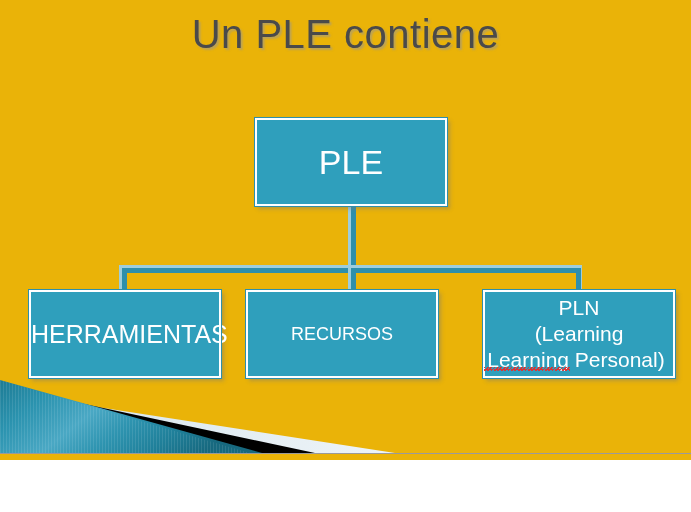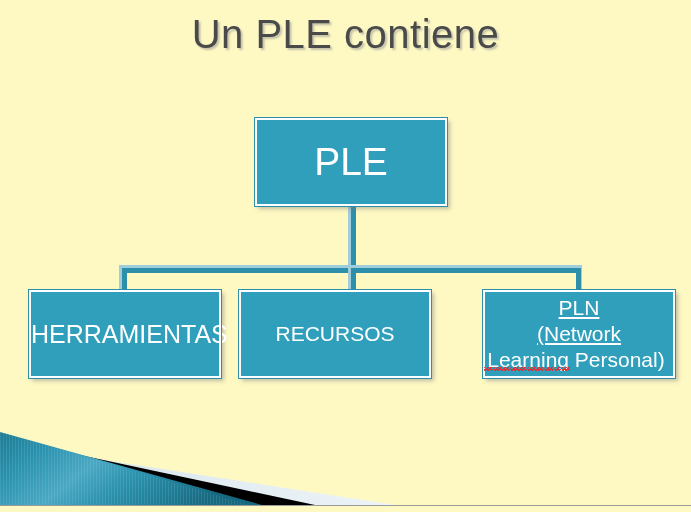--- a/index.html
+++ b/index.html
@@ -3,22 +3,22 @@
 <meta charset="utf-8">
 <style>
   html, body {
     margin: 0;
     padding: 0;
     background: #ffffff;
   }
   #slide {
     position: relative;
     width: 691px;
-    height: 512px;
-    background: #fef9c3;
+    height: 460px;
+    background: #eab308;
     overflow: hidden;
     font-family: "Liberation Sans", sans-serif;
   }
 
   
   #title {
     position: absolute;
     left: 0;
     top: 12px;
     width: 691px;
@@ -71,24 +71,24 @@
     align-items: center;
     justify-content: center;
     text-align: center;
     line-height: 1.12;
   }
   .node-inner {
     width: 100%;
     white-space: nowrap;
   }
 
-  #node-ple  { left: 255px; top: 118px; width: 192px; height: 88px; font-size: 39px; justify-content: center; }
+  #node-ple  { left: 255px; top: 118px; width: 192px; height: 88px; font-size: 34px; justify-content: center; }
   #node-herr { left: 29px;  top: 290px; width: 192px; height: 88px; font-size: 25px; }
-  #node-rec  { left: 239px; top: 290px; width: 192px; height: 88px; font-size: 21px; }
-  #node-pln  { left: 483px; top: 290px; width: 192px; height: 88px; font-size: 21px; text-decoration: underline; }
+  #node-rec  { left: 246px; top: 290px; width: 192px; height: 88px; font-size: 18px; }
+  #node-pln  { left: 483px; top: 290px; width: 192px; height: 88px; font-size: 21px; }
 
   #node-pln .node-inner { line-height: 1.24; }
   #node-pln .pln-line3 {
     position: relative;
     display: inline-block;
     margin-left: -6px;
   }
   
   #spell-squiggle {
     position: absolute;
@@ -170,21 +170,21 @@
     <div class="node-inner">HERRAMIENTAS</div>
   </div>
 
   <div class="node" id="node-rec">
     <div class="node-inner">RECURSOS</div>
   </div>
 
   <div class="node" id="node-pln">
     <div class="node-inner">
       <div>PLN</div>
-      <div>(Network</div>
+      <div>(Learning</div>
       <div class="pln-line3">Learning Personal)</div>
     </div>
   </div>
 
   <div id="spell-squiggle"></div>
 
   <div id="deco">
     <svg viewBox="0 0 691 92" preserveAspectRatio="none">
       <defs>
         <linearGradient id="tealGrad" x1="0" y1="0" x2="1" y2="0.35">

